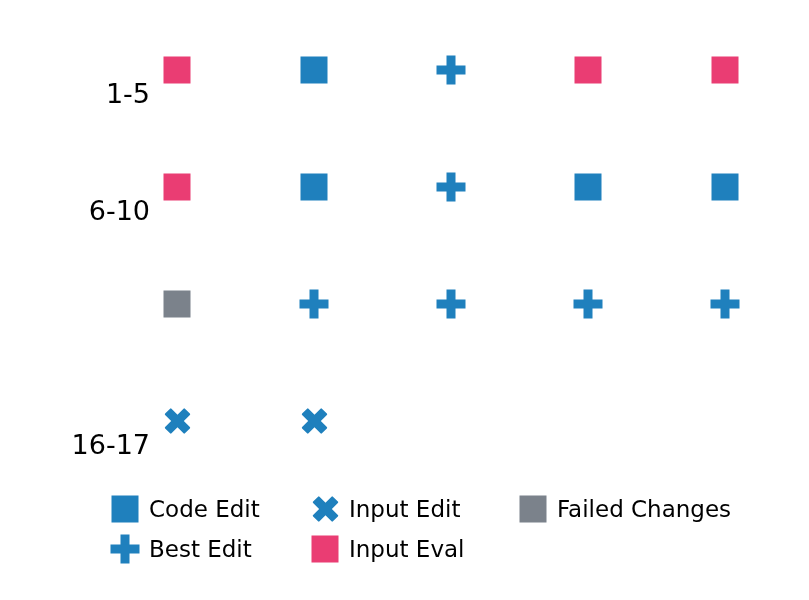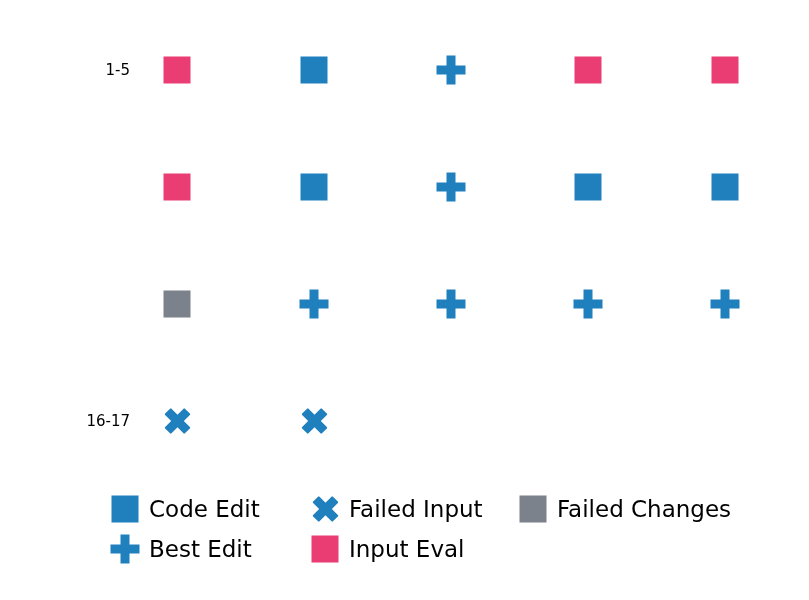--- a/index.html
+++ b/index.html
@@ -38,28 +38,29 @@
     position: absolute;
     left: 0;
     width: 809px;
     height: 34px;
   }
 
   .row-label {
     position: absolute;
     right: 759px;           
     width: 130px;
-    left: 0;
+    left: 20px;
     text-align: right;
-    font-size: 15px;
+    font-size: 27px;
     line-height: 34px;
     height: 34px;
     color: #000000;
     white-space: nowrap;
     font-family: "DejaVu Sans", sans-serif;
+    margin-top: 24px;
   }
 
   .cell {
     position: absolute;
     top: 0;
     width: 34px;
     height: 34px;
   }
 
   
@@ -176,20 +177,21 @@
           <span class="marker m-plus" title="Best Edit" style="color: rgb(31, 128, 189);"></span>
         </div>
         <div class="cell" style="left: 571px;">
           <span class="marker m-square" title="Input Eval" style="background-color: rgb(234, 61, 115);"></span>
         </div>
         <div class="cell" style="left: 708px;">
           <span class="marker m-square" title="Input Eval" style="background-color: rgb(234, 61, 115);"></span>
         </div>
       </div>
       <div class="row" style="top: 170px;">
+        <div class="row-label">6-10</div>
         <div class="cell" style="left: 160px;">
           <span class="marker m-square" title="Input Eval" style="background-color: rgb(234, 61, 115);"></span>
         </div>
         <div class="cell" style="left: 297px;">
           <span class="marker m-square" title="Code Edit" style="background-color: rgb(31, 128, 189);"></span>
         </div>
         <div class="cell" style="left: 434px;">
           <span class="marker m-plus" title="Best Edit" style="color: rgb(31, 128, 189);"></span>
         </div>
         <div class="cell" style="left: 571px;">
@@ -234,21 +236,21 @@
       <div class="legend-entry" style="left: 110px; top: 0px;">
         <span class="legend-swatch">
           <span class="marker m-square" style="background-color: rgb(31, 128, 189);"></span>
         </span>
         <span class="legend-label">Code Edit</span>
       </div>
       <div class="legend-entry" style="left: 310px; top: 0px;">
         <span class="legend-swatch">
           <span class="marker m-x" style="color: rgb(31, 128, 189);"></span>
         </span>
-        <span class="legend-label">Failed Input</span>
+        <span class="legend-label">Input Edit</span>
       </div>
       <div class="legend-entry" style="left: 518px; top: 0px;">
         <span class="legend-swatch">
           <span class="marker m-square" style="background-color: rgb(123, 130, 139);"></span>
         </span>
         <span class="legend-label">Failed Changes</span>
       </div>
       <div class="legend-entry" style="left: 310px; top: 40px;">
         <span class="legend-swatch">
           <span class="marker m-square" style="background-color: rgb(234, 61, 115);"></span>

